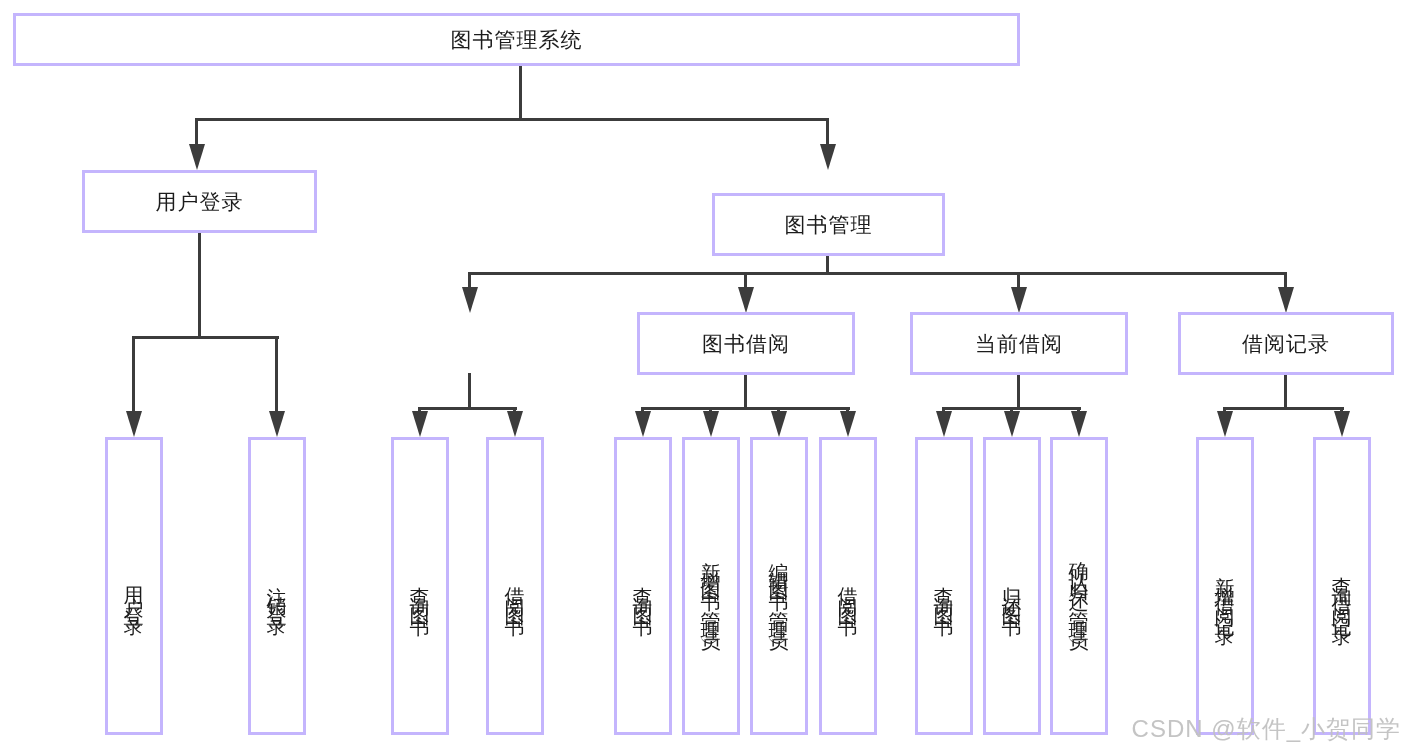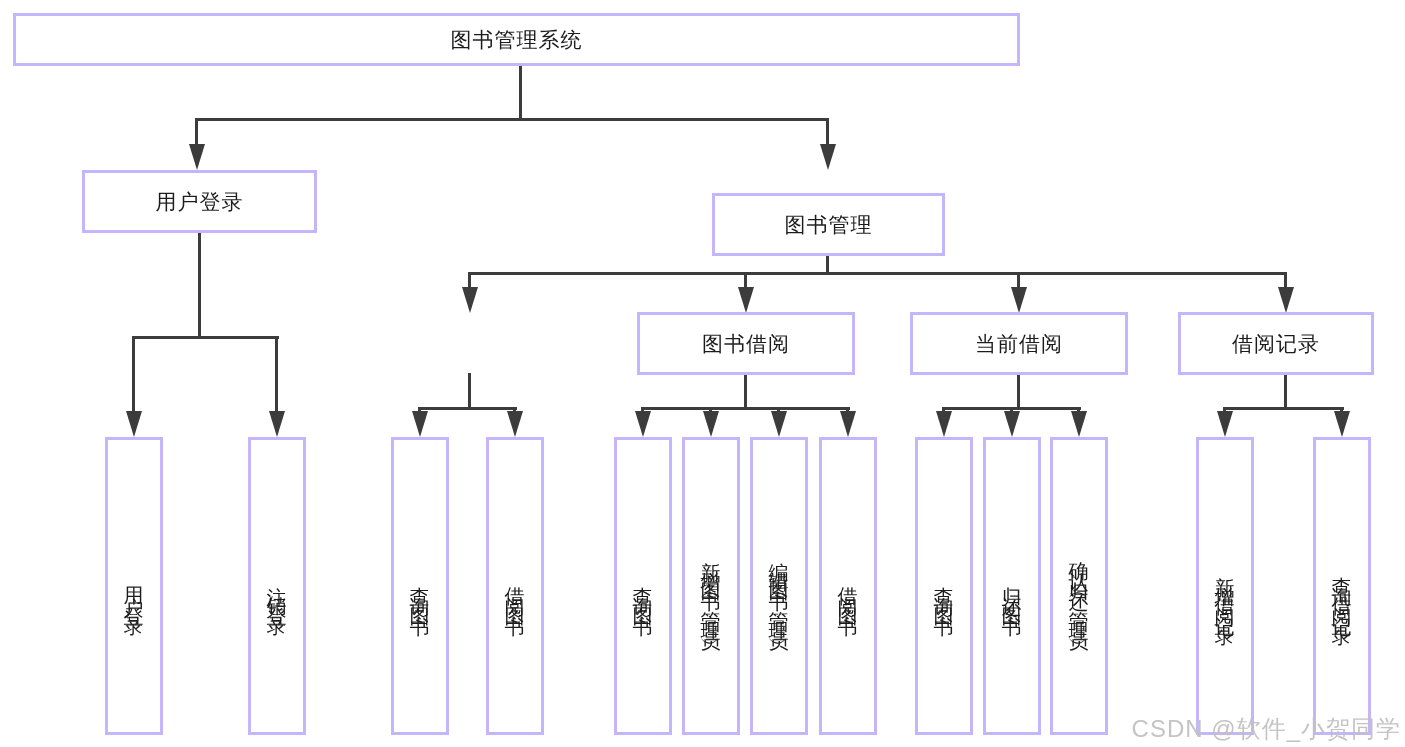--- a/index.html
+++ b/index.html
@@ -47,21 +47,21 @@
   <div class="box" style="left:712px;top:170px;width:233px;height:63px;margin-top:23px;">
     <span class="hlabel">图书管理</span>
   </div>
 
   <div class="box" style="left:637px;top:312px;width:218px;height:63px;">
     <span class="hlabel">图书借阅</span>
   </div>
   <div class="box" style="left:910px;top:312px;width:218px;height:63px;">
     <span class="hlabel">当前借阅</span>
   </div>
-  <div class="box" style="left:1178px;top:312px;width:196px;height:63px;">
+  <div class="box" style="left:1178px;top:312px;width:216px;height:63px;">
     <span class="hlabel">借阅记录</span>
   </div>
 
   <div class="box" style="left:105px;top:437px;width:58px;height:298px;">
     <span class="vlabel">用户登录</span>
   </div>
   <div class="box" style="left:248px;top:437px;width:58px;height:298px;">
     <span class="vlabel">注销登录</span>
   </div>
 

